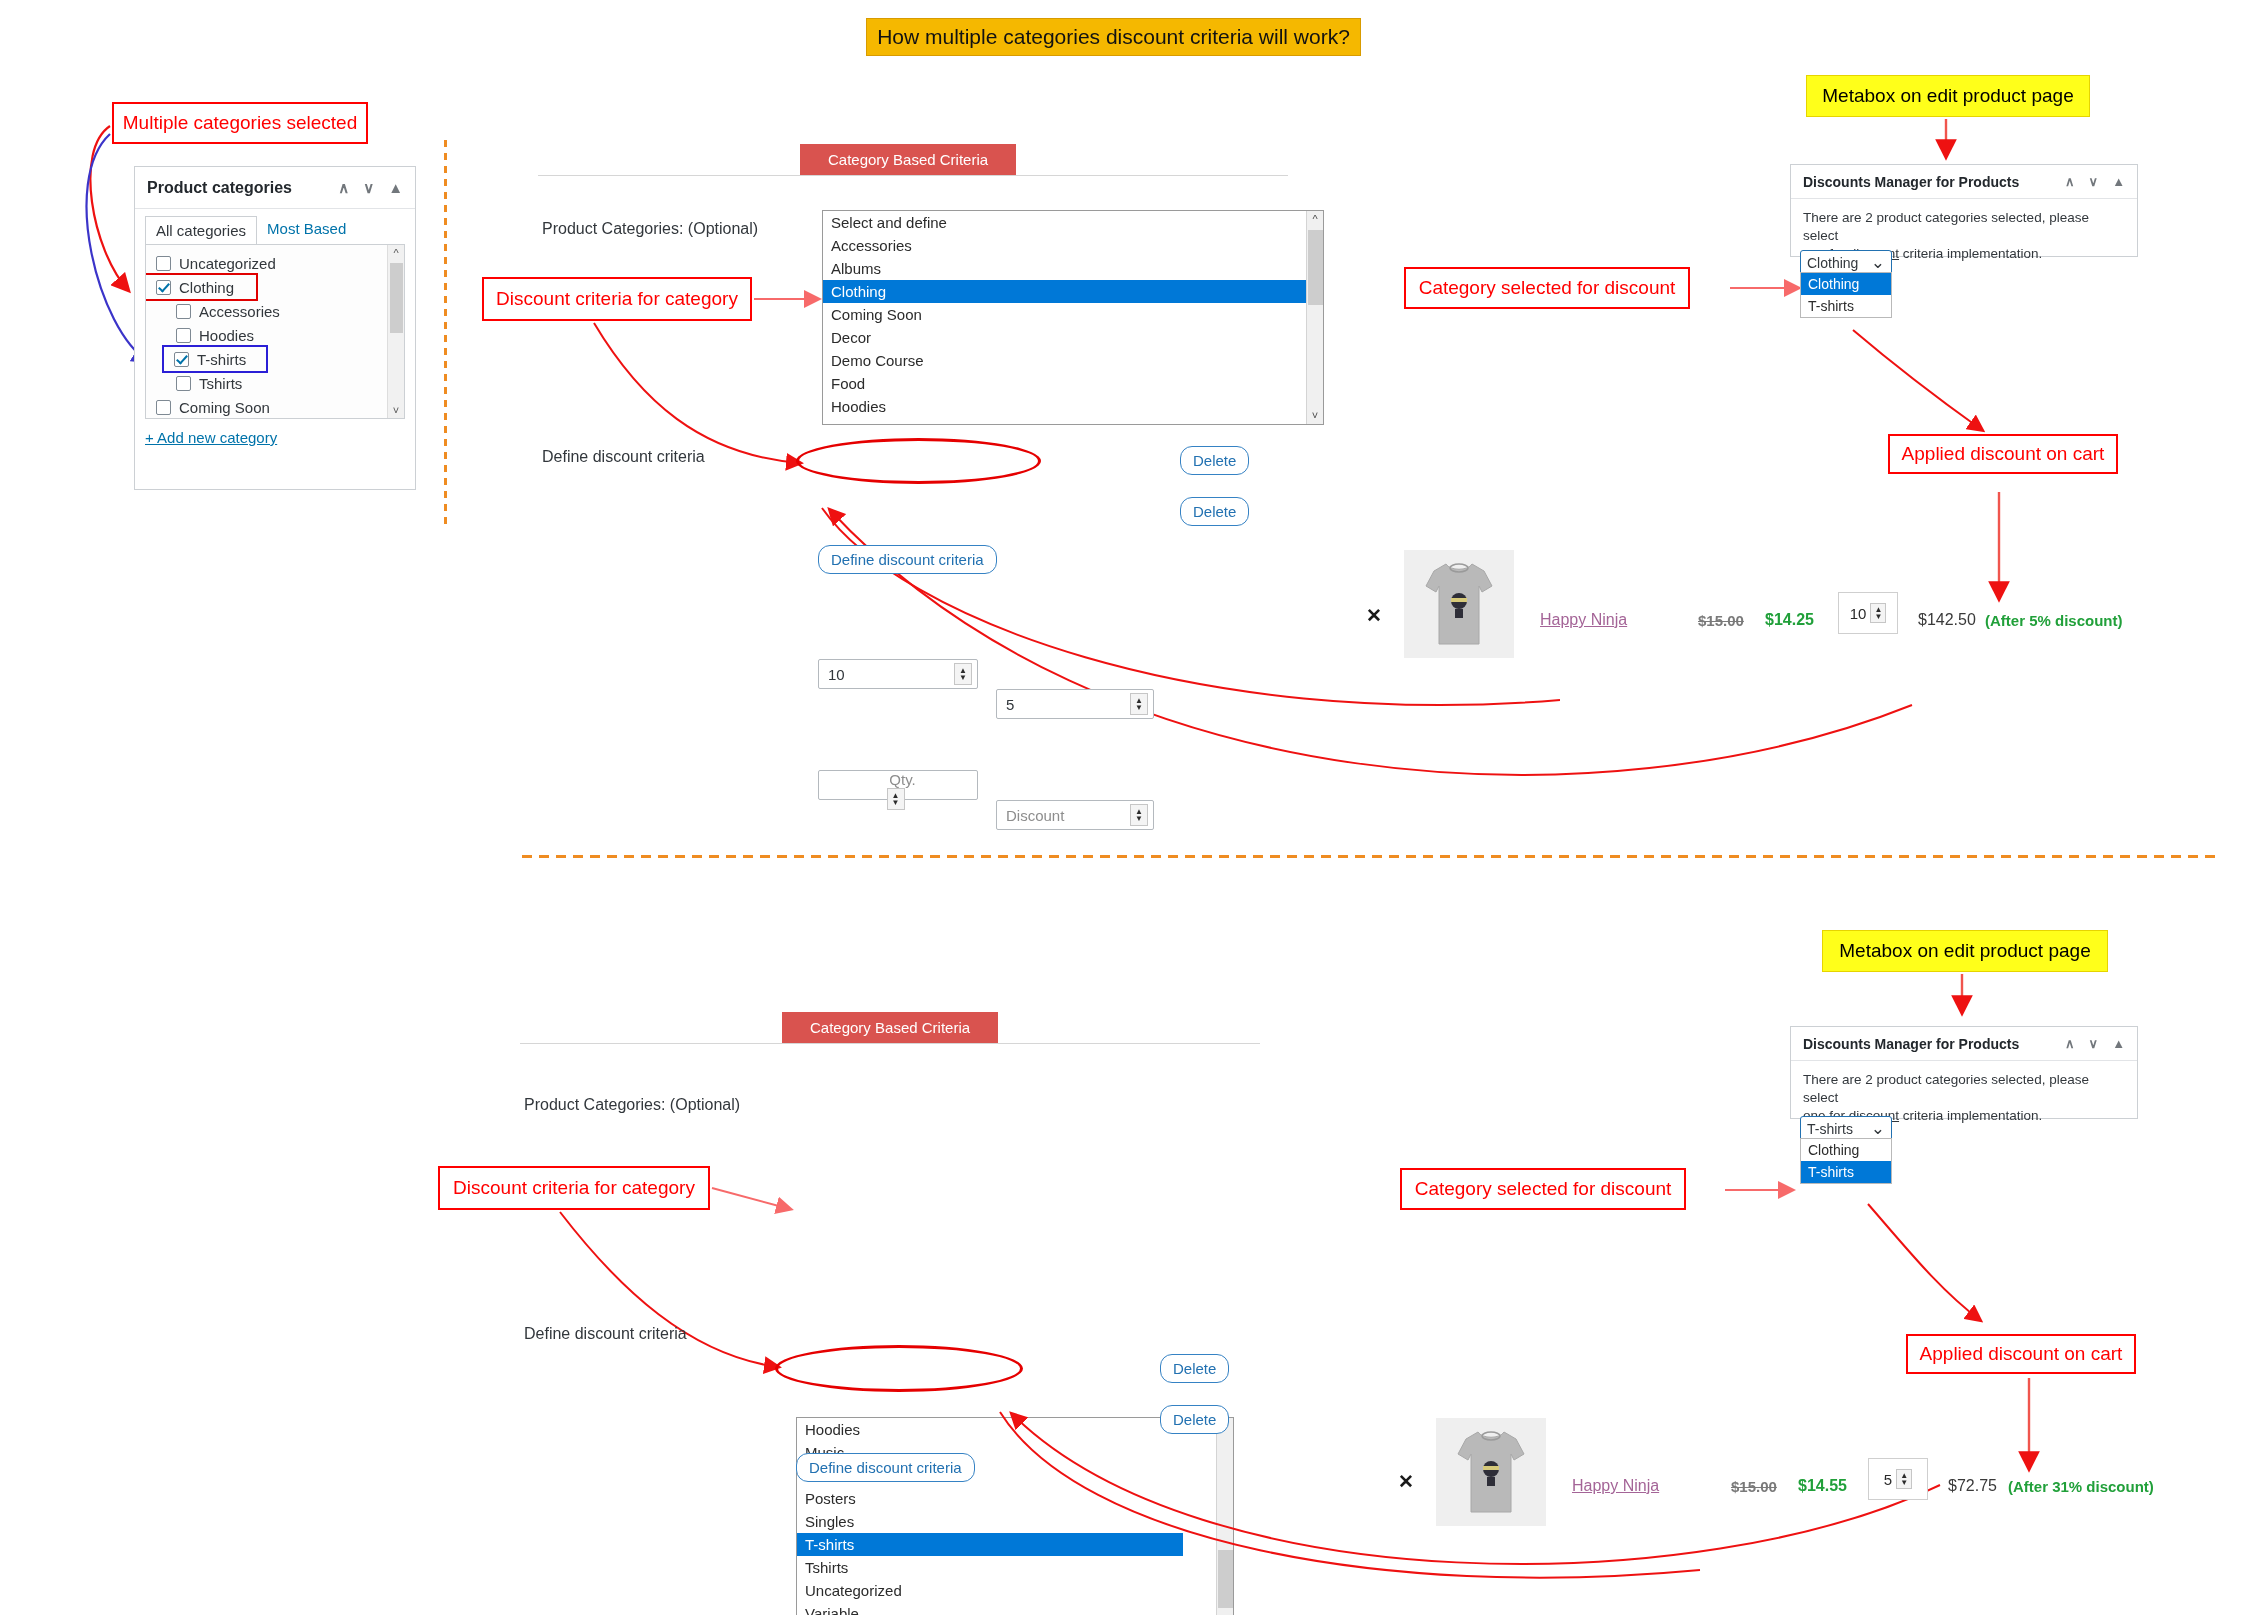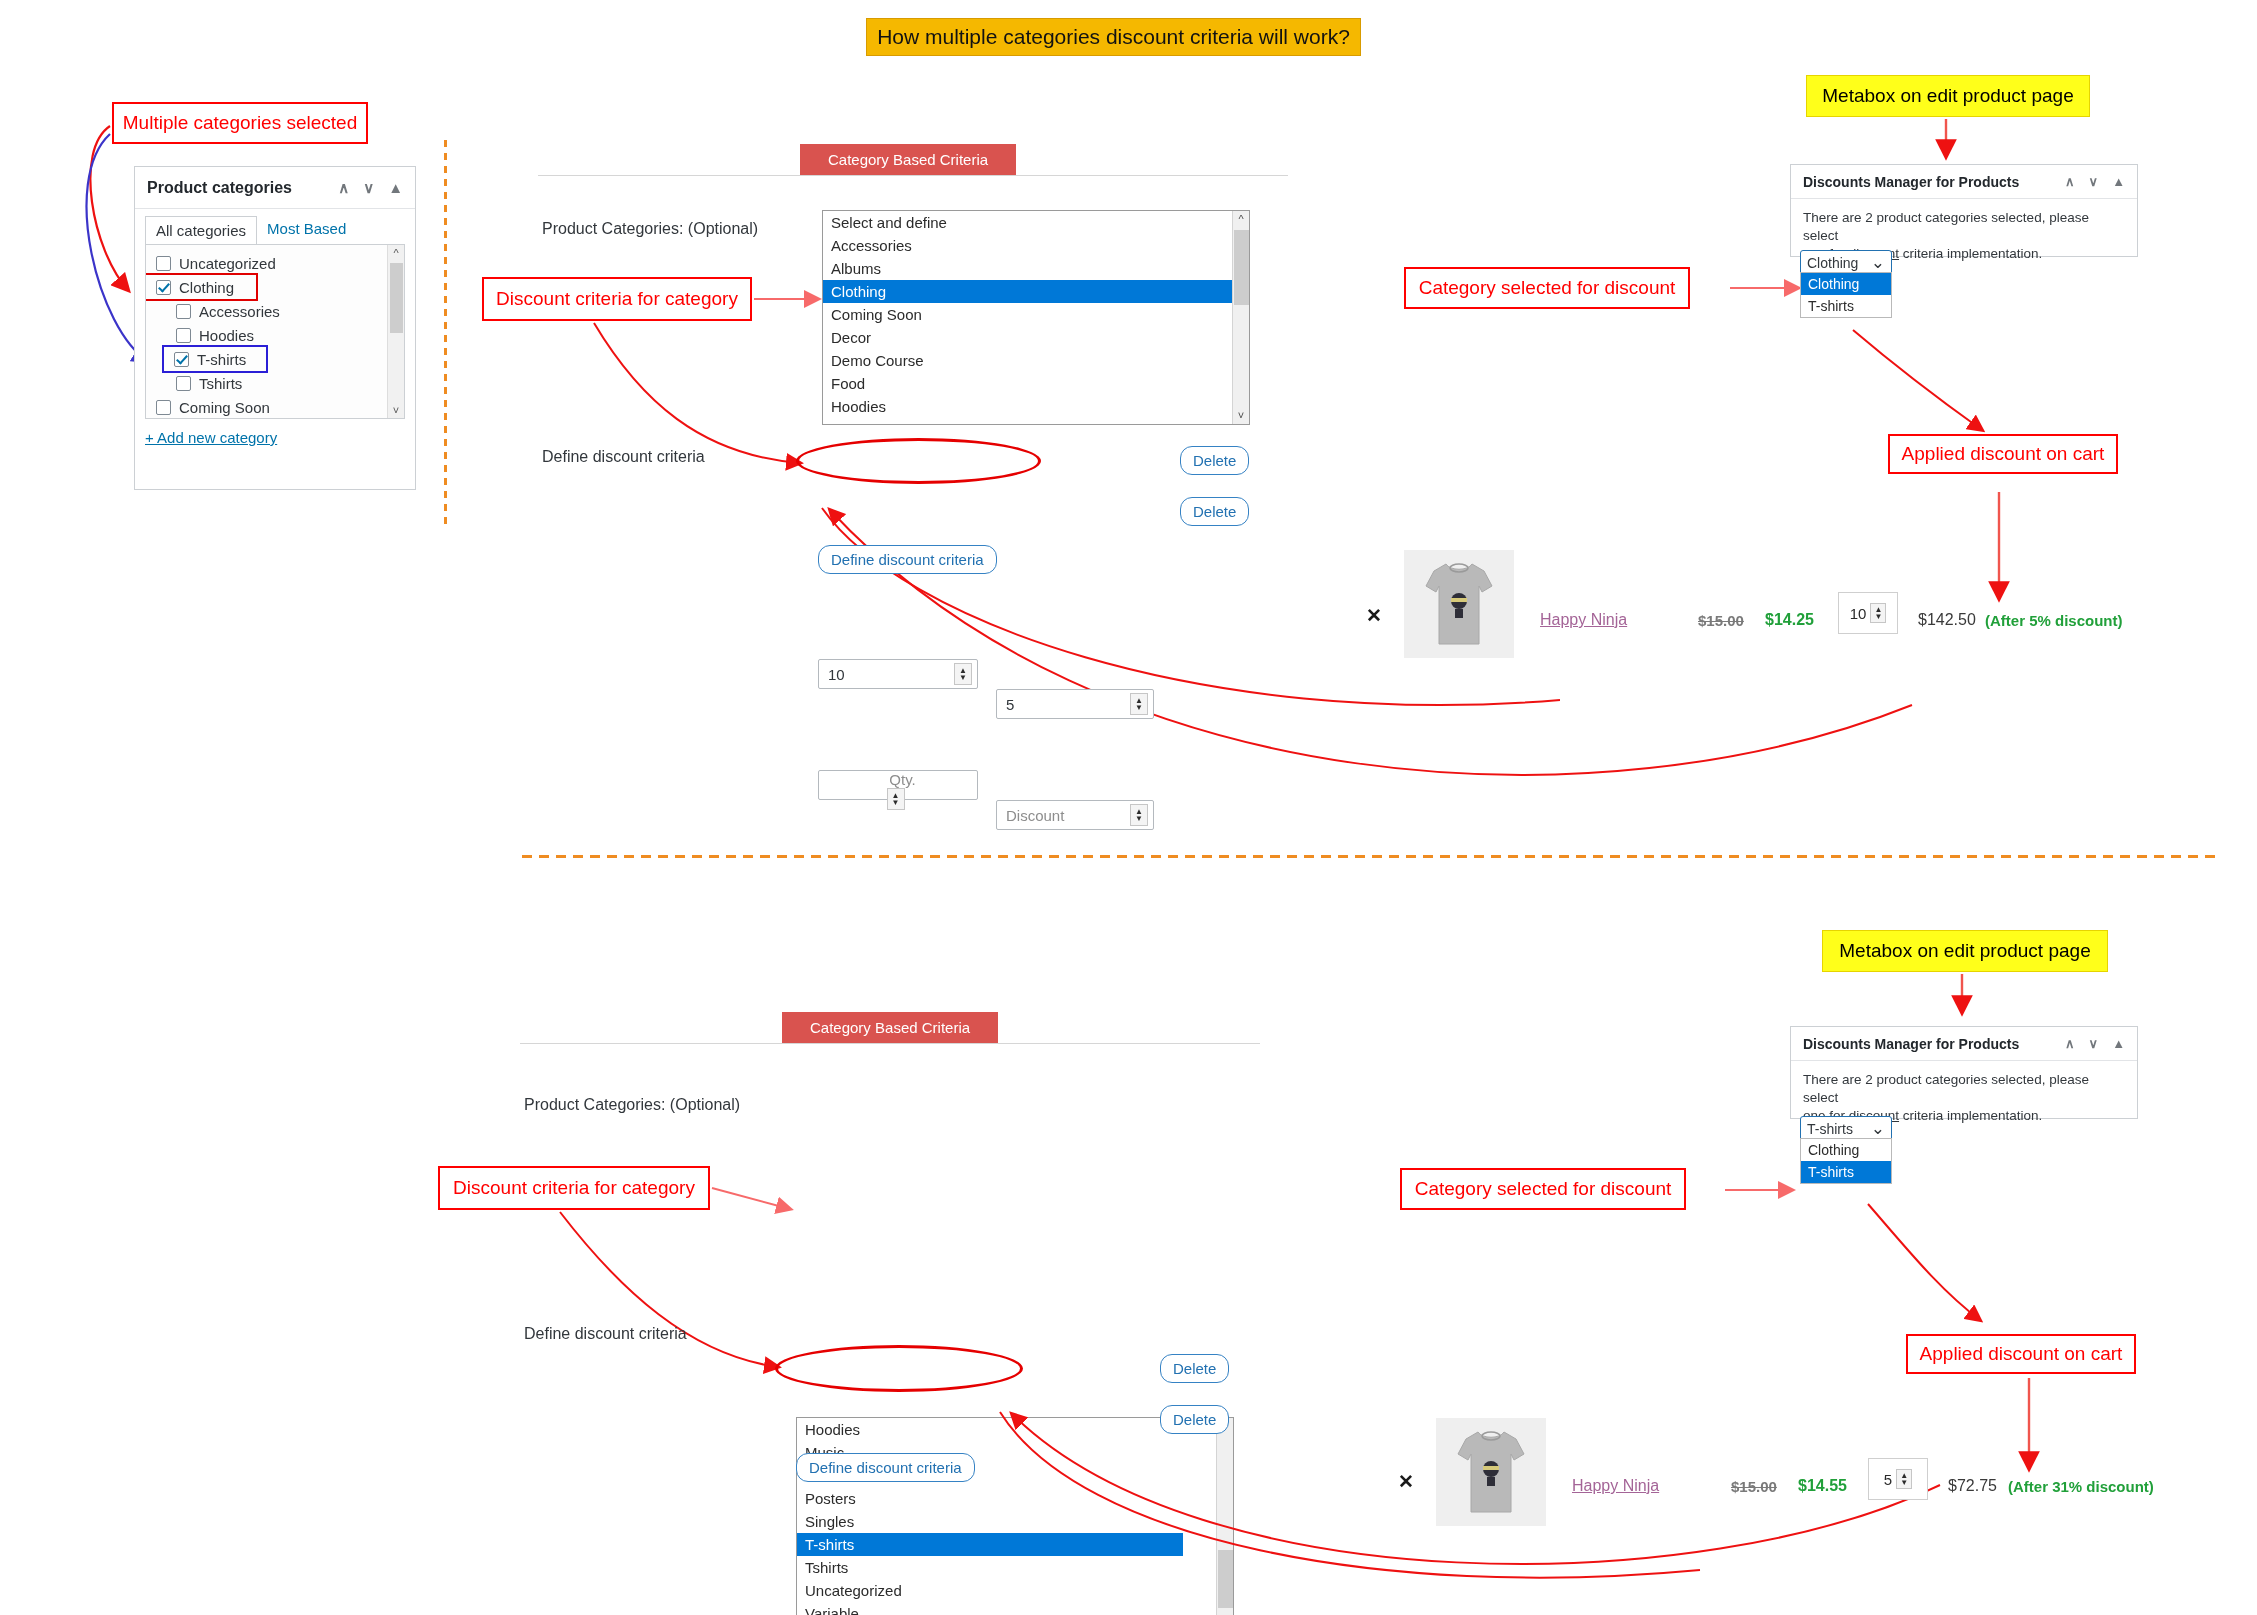--- a/index.html
+++ b/index.html
@@ -253,21 +253,21 @@
 
 <div class="abs" style="left:538px; top:144px; width:750px;">
   <div style="padding-left:262px;">
     <span class="tab-pill">Category Based Criteria</span>
   </div>
   <div class="tab-rule"></div>
 </div>
 
 <div class="abs panel-label" style="left:542px; top:220px;">Product Categories: (Optional)</div>
 
-<div class="abs sel-list" style="left:822px; top:210px; width:428px; height:215px;">
+<div class="abs sel-list" style="left:822px; top:210px; width:502px; height:215px;">
   <div class="sel-opt">Select and define</div>
   <div class="sel-opt">Accessories</div>
   <div class="sel-opt">Albums</div>
   <div class="sel-opt selected" style="margin-right:17px;">Clothing</div>
   <div class="sel-opt">Coming Soon</div>
   <div class="sel-opt">Decor</div>
   <div class="sel-opt">Demo Course</div>
   <div class="sel-opt">Food</div>
   <div class="sel-opt">Hoodies</div>
   <div class="sel-scroll">

